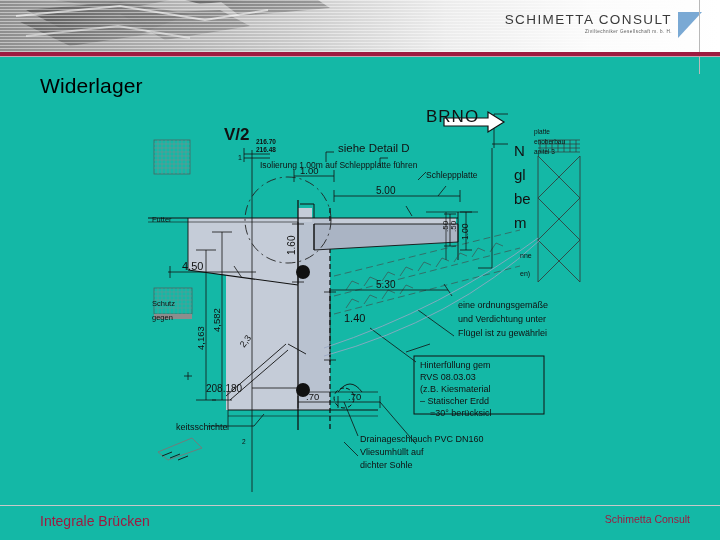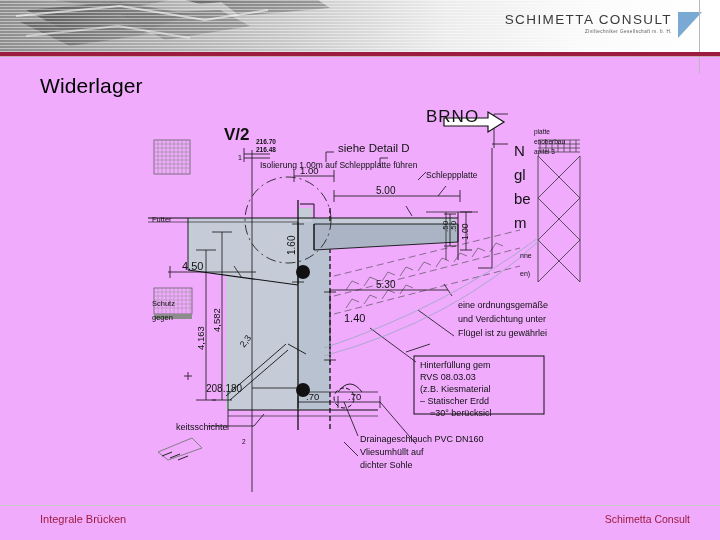--- a/index.html
+++ b/index.html
@@ -2,21 +2,21 @@
 <html><head>
 <meta charset="utf-8">
 <style>
   html,body{margin:0;padding:0;}
   body{
     width:720px;height:540px;overflow:hidden;
     background:#ffffff;
     font-family:"Liberation Sans", sans-serif;
     position:relative;
   }
-  .slide{position:absolute;inset:0;background:#f0abfc;}
+  .slide{position:absolute;inset:0;background:#14b8a6;}
 
   
   .header{
     position:absolute;left:0;top:0;width:720px;height:52px;
     overflow:hidden;
     background:linear-gradient(to right,#8e8e8e 0%,#a9a9a9 18%,#c9c9c9 40%,#ececec 62%,#fbfbfb 82%,#ffffff 100%);
   }
   .hdr-stripes{
     position:absolute;inset:0;
     background:repeating-linear-gradient(to bottom,rgba(255,255,255,.45) 0px,rgba(255,255,255,.45) 1px,rgba(0,0,0,0) 1px,rgba(0,0,0,0) 3px);
@@ -50,21 +50,21 @@
 
   
   .title{
     position:absolute;left:40px;top:74px;
     font-size:21px;color:#000;font-weight:400;letter-spacing:.1px;
   }
 
   
   .footer-rule{position:absolute;left:0;top:505px;width:720px;height:1px;background:#c8c8c8;}
   .footer-left{
-    position:absolute;left:40px;top:513px;font-size:11px;color:#9e1b40;
+    position:absolute;left:40px;top:513px;font-size:14px;color:#9e1b40;
   }
   .footer-right{
     position:absolute;right:30px;top:513px;font-size:10.5px;color:#9e1b40;
   }
 
   
   .drawing{
     position:absolute;left:148px;top:100px;width:560px;height:400px;
     overflow:hidden;
   }

